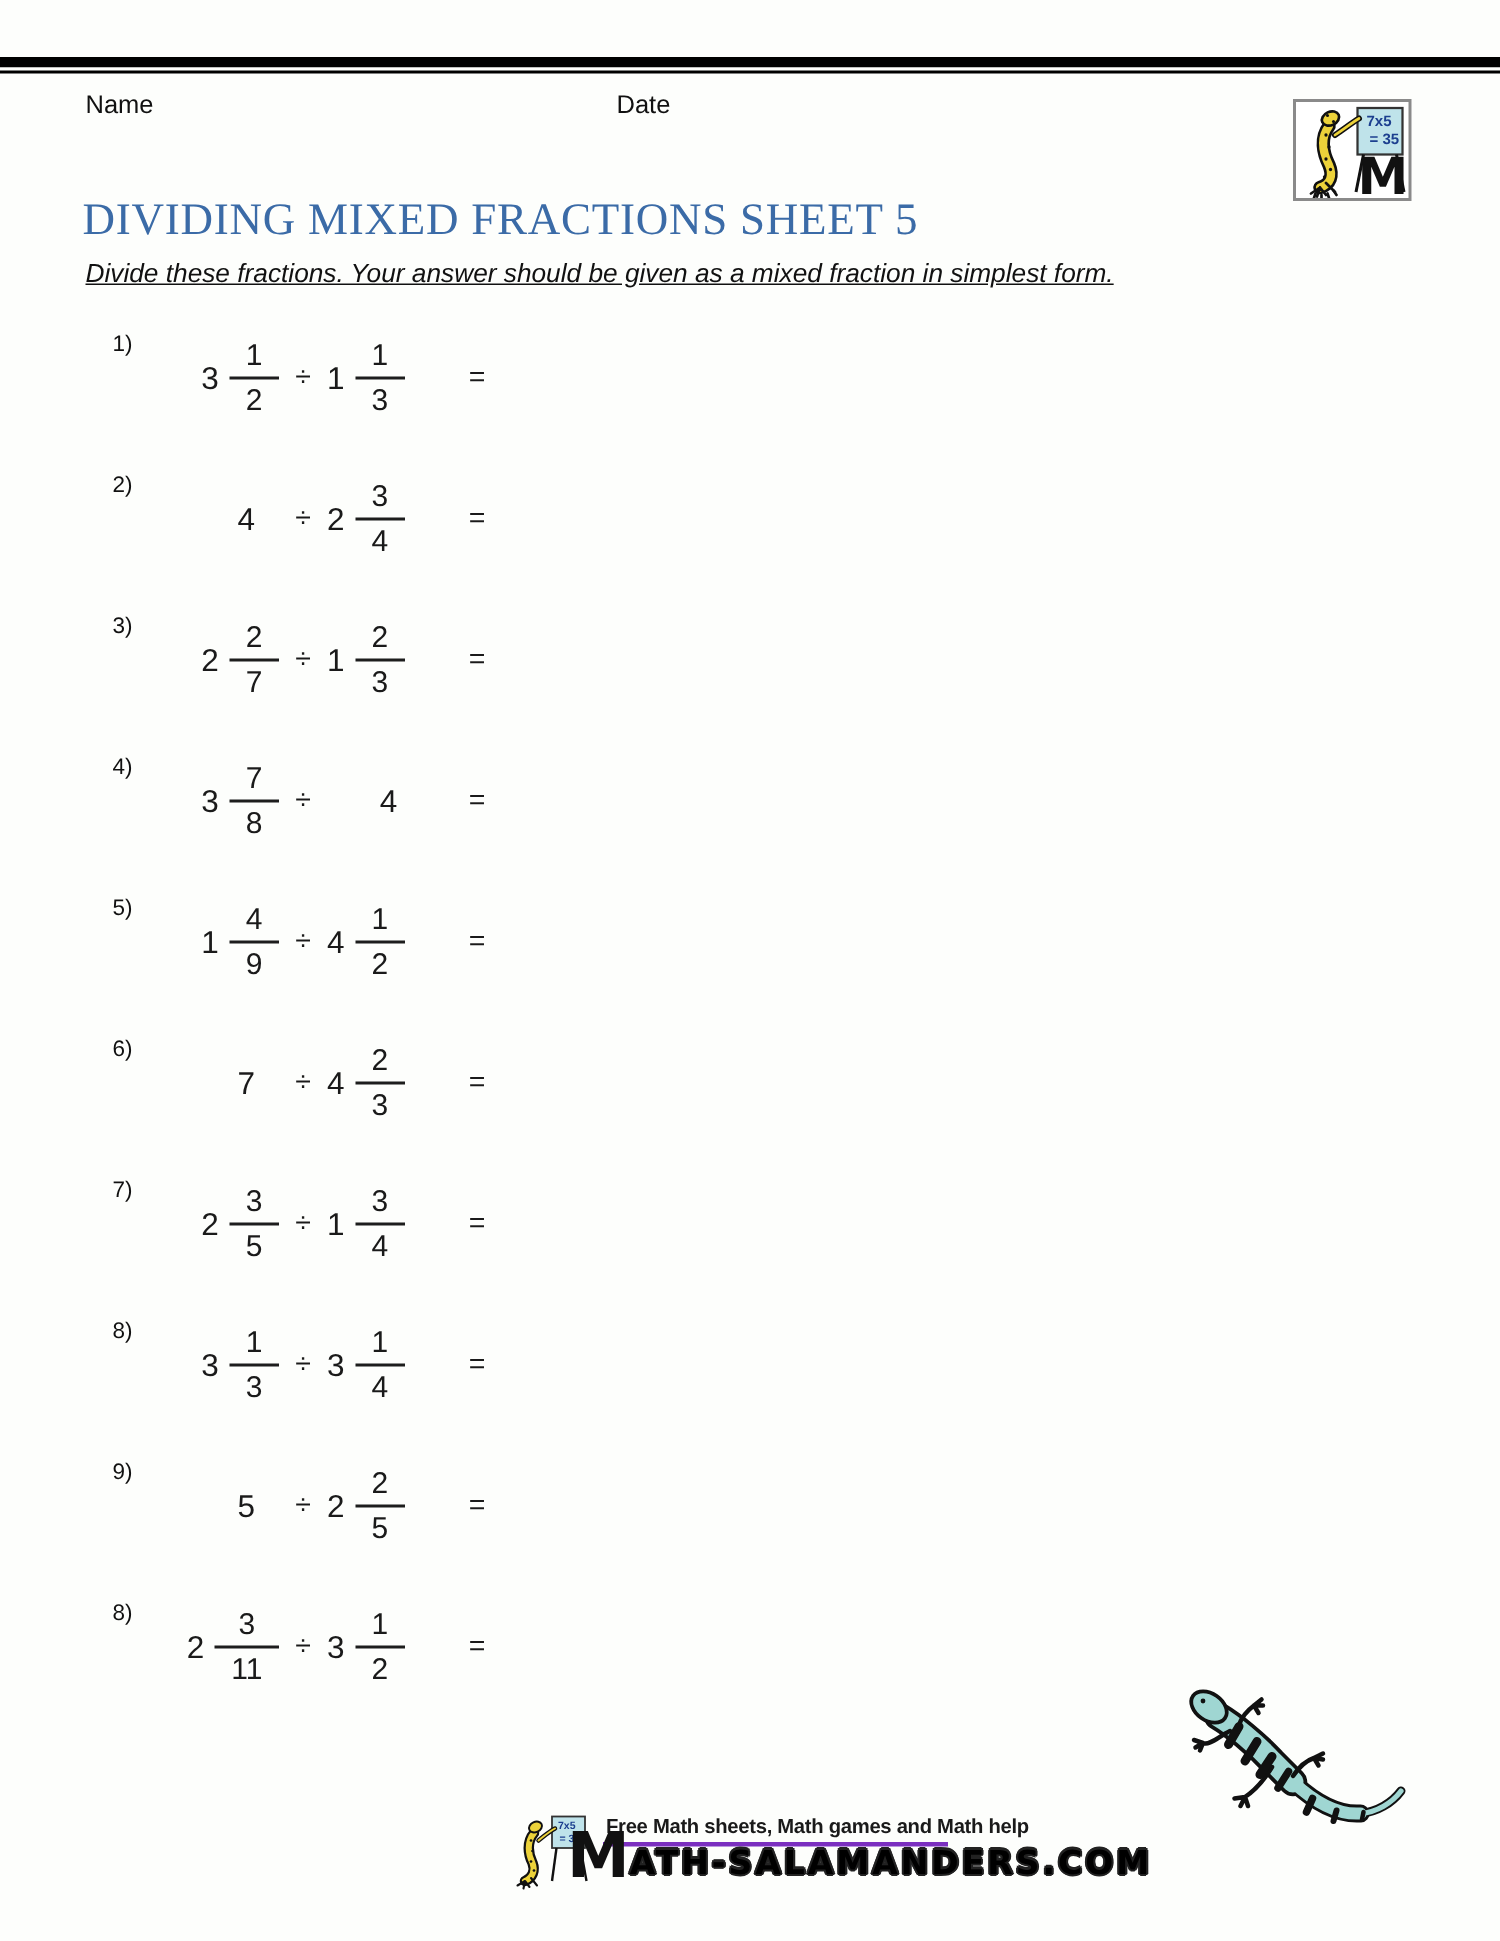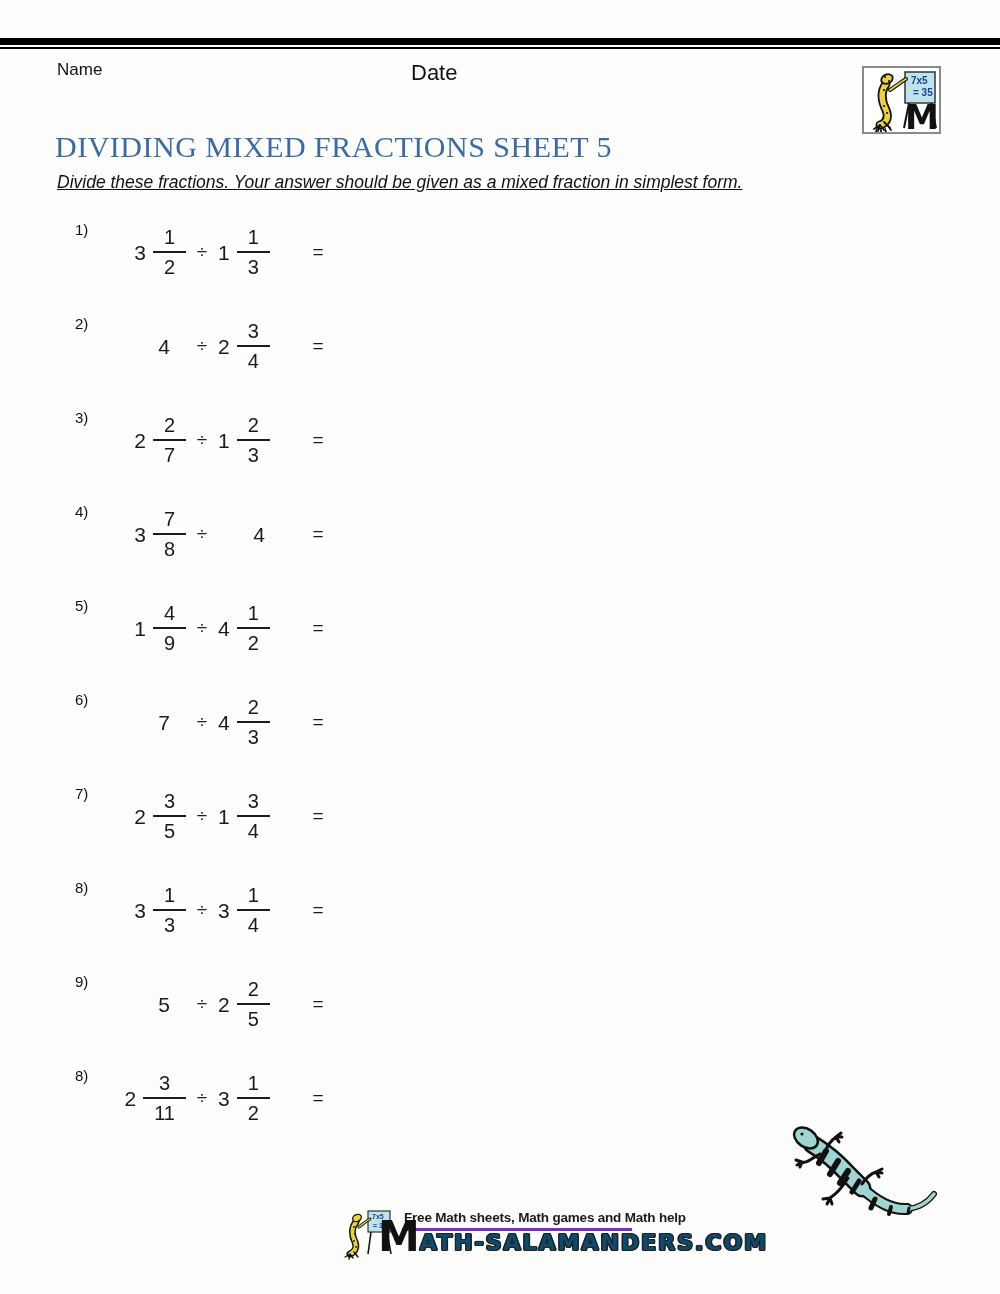--- a/index.html
+++ b/index.html
@@ -9,21 +9,21 @@
     font-family:"Liberation Sans", sans-serif; color:#1a1a1a;
   }
 
   
   .toprule { position:absolute; top:38px; left:0; width:1000px; }
   .toprule .thick { height:7px; background:#000; }
   .toprule .gap   { height:2px; background:#fdfefc; }
   .toprule .thin  { height:2px; background:#000; }
 
   .name-label { position:absolute; left:57px; top:60px; font-size:17px; color:#111; }
-  .date-label { position:absolute; left:411px; top:60px; font-size:22px; color:#111; }
+  .date-label { position:absolute; left:411px; top:60px; font-size:17px; color:#111; }
 
   .title {
     position:absolute; left:55px; top:106px;
     font-family:"Liberation Serif", serif;
     font-size:30px; letter-spacing:.5px; color:#3b6ba7; white-space:nowrap;margin-top:24px;
   }
 
   .instructions {
     position:absolute; left:57px; top:172px;
     font-size:17.5px; font-style:italic; color:#111; white-space:nowrap;text-decoration:underline;
@@ -57,21 +57,21 @@
   .footer-col { display:flex; flex-direction:column; }
   .tagline { font-size:13.5px; font-weight:bold; letter-spacing:-.2px; color:#1a1a1a; margin-left:10px; white-space:nowrap; }
   .prule { height:3px; background:#7b2fc0; margin-left:8px; margin-top:3px; width:230px; }
   .site-row { display:flex; align-items:flex-end; margin-top:-12px; }
   .big-m {
     font-family:"DejaVu Sans", sans-serif; font-weight:900; font-size:42px;
     line-height:.85; color:#111; margin-left:-16px;
   }
   .site-text {
     font-family:"DejaVu Sans", sans-serif; font-size:22px; font-weight:800;
-    letter-spacing:2px; color:#0c4a6e; white-space:nowrap; line-height:1.1;
+    letter-spacing:2px; color:#000000; white-space:nowrap; line-height:1.1;
     text-shadow:-1px -1px 0 #222, 1px -1px 0 #222, -1px 1px 0 #222, 1px 1px 0 #222,
                  0 -1.4px 0 #222, 0 1.4px 0 #222, -1.4px 0 0 #222, 1.4px 0 0 #222;
   }
 
   .lizard { position:absolute; left:782px; top:1120px; }
 </style>
 </head>
 <body>
 
 <div class="toprule">

